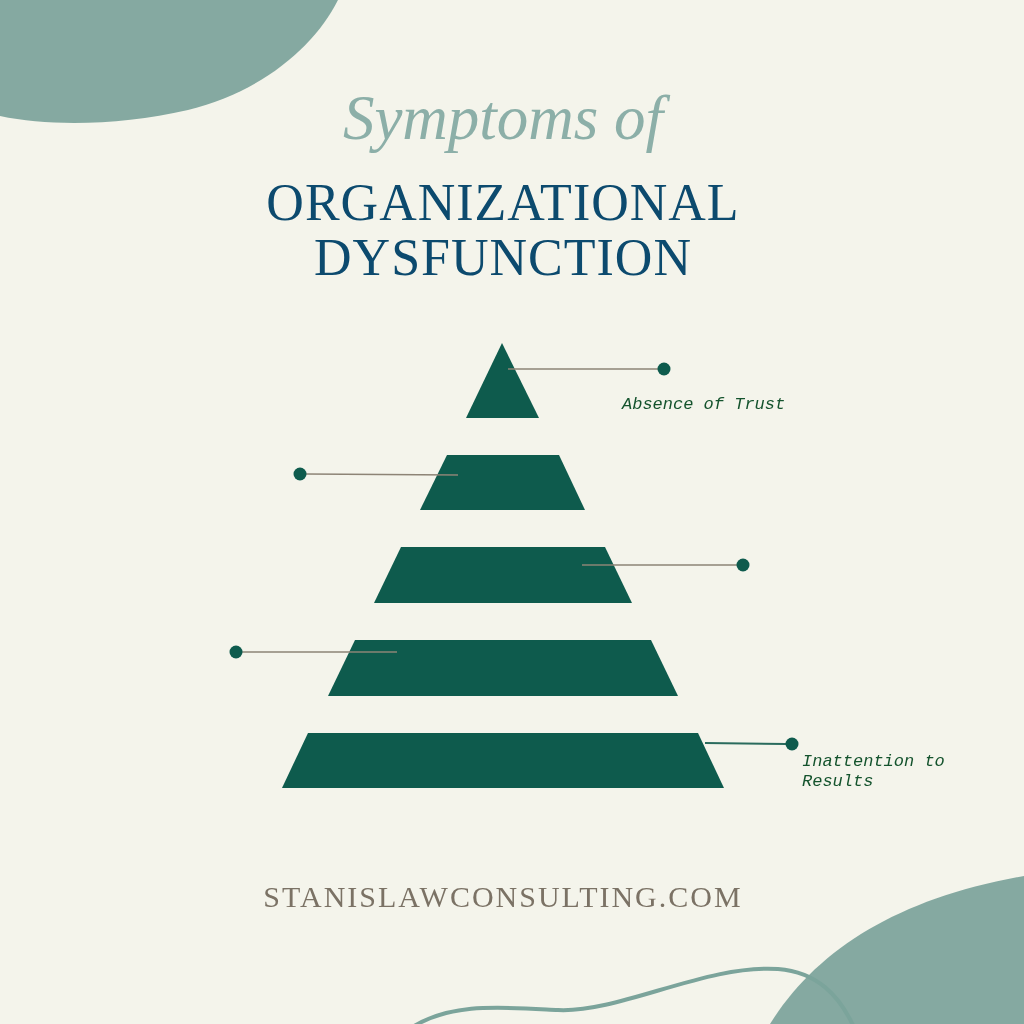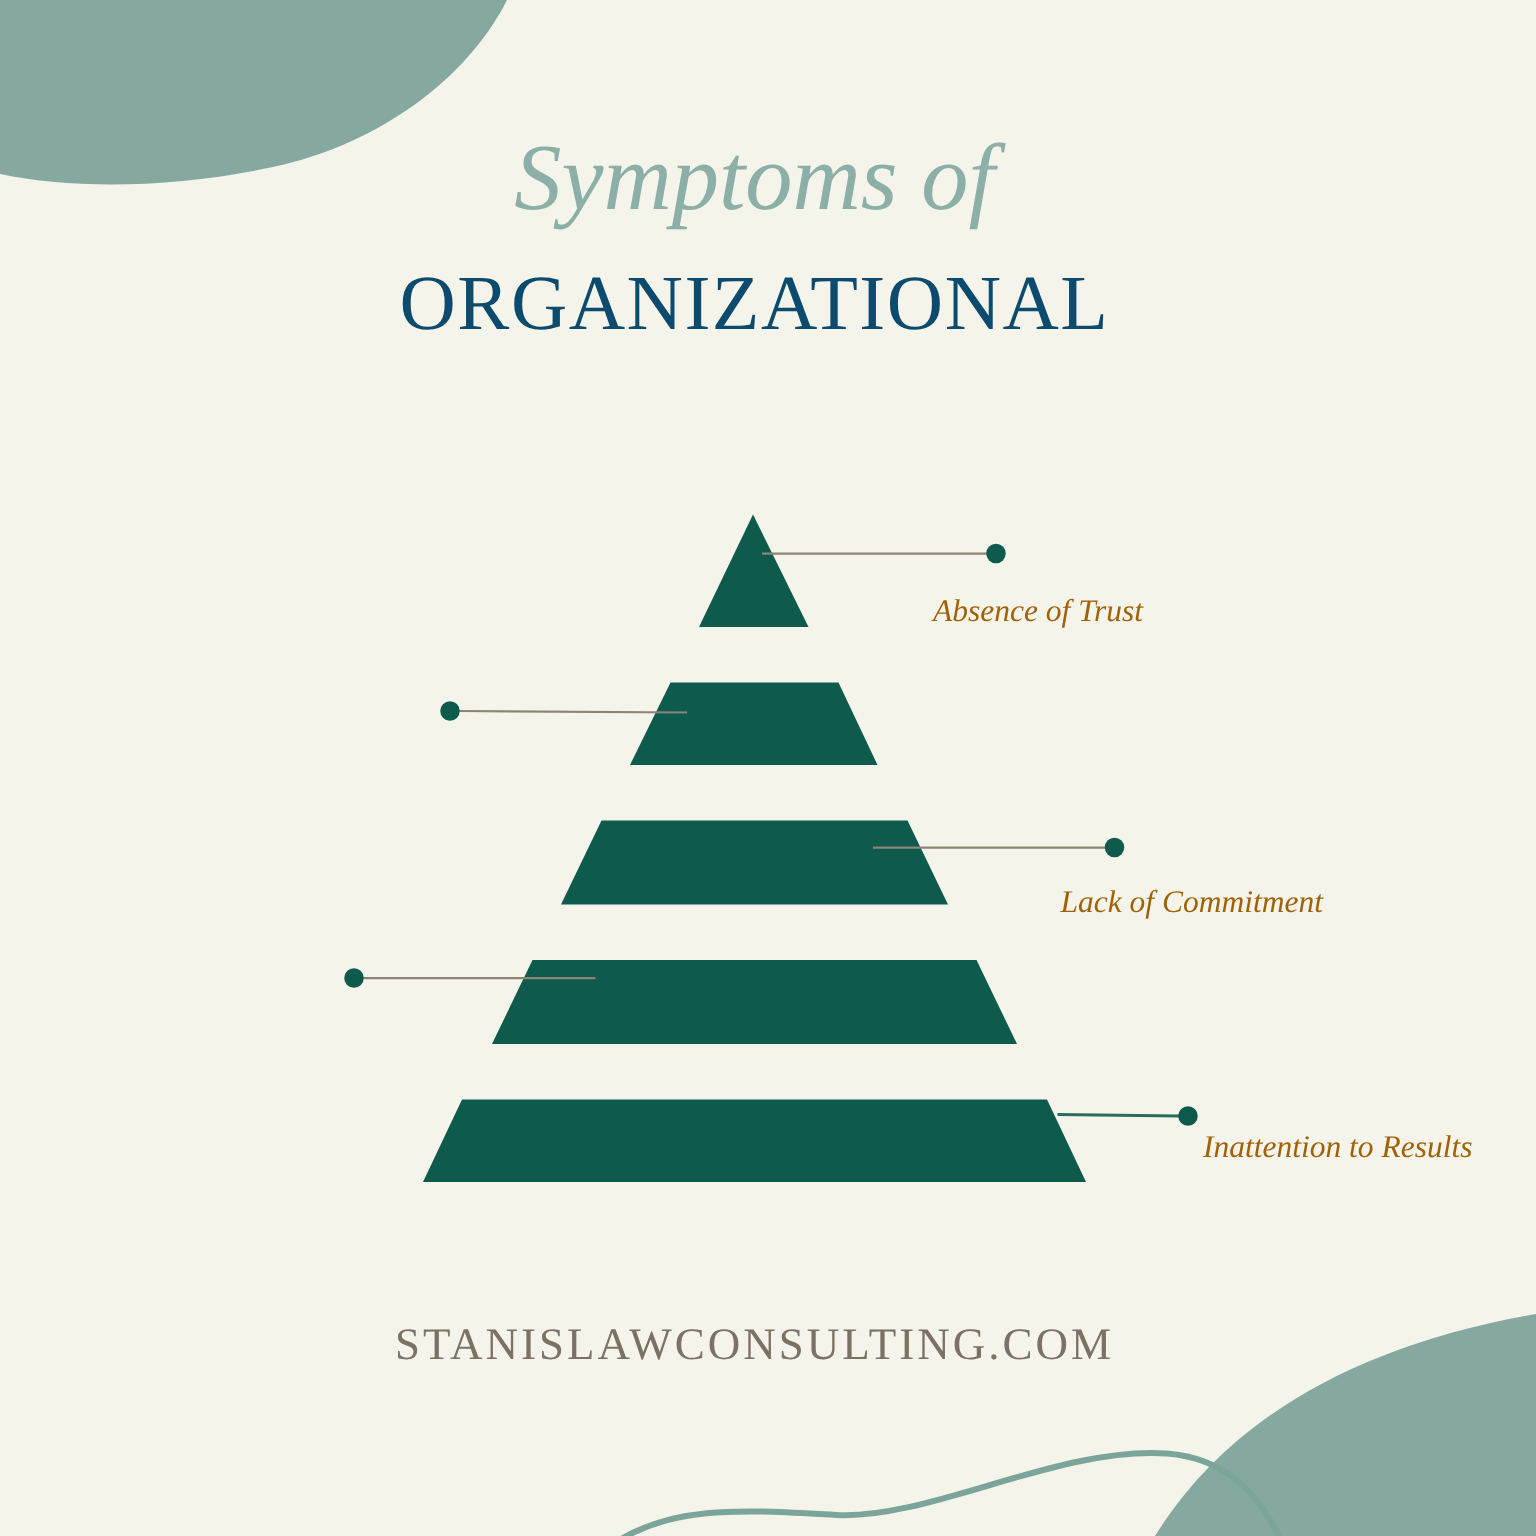--- a/index.html
+++ b/index.html
@@ -14,22 +14,22 @@
     position:absolute;top:84px;left:0;width:1006px;text-align:center;
     font-family:"Liberation Serif", serif;font-style:italic;
     font-size:63px;color:#8cafa8;line-height:1.1;
   }
   .main-title{
     position:absolute;top:176px;left:0;width:1006px;text-align:center;
     font-family:"Liberation Serif", serif;font-size:52px;letter-spacing:1px;
     color:#0c4a6e;line-height:1.05;font-weight:500;
   }
   .label{
-    position:absolute;font-style:italic;font-size:21px;color:#a16207;
-    line-height:1.15;font-family:Liberation Serif, serif;
+    position:absolute;font-style:italic;font-size:17px;color:#14532d;
+    line-height:1.15;font-family:Liberation Mono, monospace;
   }
   .lbl-trust{left:622px;top:395px;white-space:nowrap;}
   .lbl-conflict{left:170px;top:503px;white-space:nowrap;}
   .lbl-commitment{left:707px;top:589px;white-space:nowrap;}
   .lbl-accountable{left:44px;top:667px;width:250px;text-align:right;}
   .lbl-results{left:802px;top:752px;width:200px;text-align:left;}
   .footer{
     position:absolute;top:880px;left:0;width:1006px;text-align:center;
     font-family:"Liberation Serif", serif;font-size:30px;letter-spacing:2px;
     color:#7b7265;
@@ -71,25 +71,25 @@
     <circle cx="236" cy="652" r="6.5" fill="#0e5b4d"></circle>
 
     <line x1="705" y1="743" x2="786" y2="744" stroke="#2a6b5d" stroke-width="2"></line>
     <circle cx="792" cy="744" r="6.5" fill="#0e5b4d"></circle>
   </svg>
 
   <div class="eyebrow">Symptoms of</div>
 
   <div class="main-title">
     <div>ORGANIZATIONAL</div>
+    <div>DYSFUNCTION</div>
   </div>
 
   <div class="label lbl-trust">Absence of Trust</div>
 
 
-  <div class="label lbl-commitment">Lack of Commitment</div>
 
 
   <div class="label lbl-results">Inattention to Results</div>
 
   <div class="footer">STANISLAWCONSULTING.COM</div>
 
 </div>
 
 </body></html>

